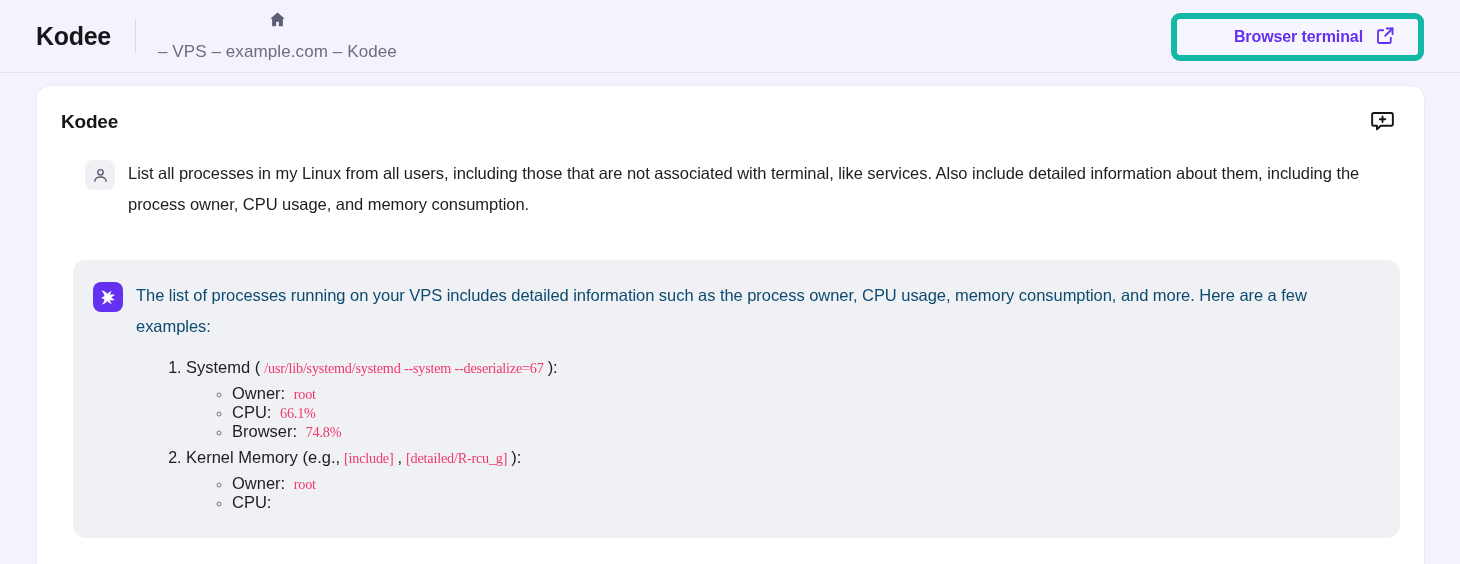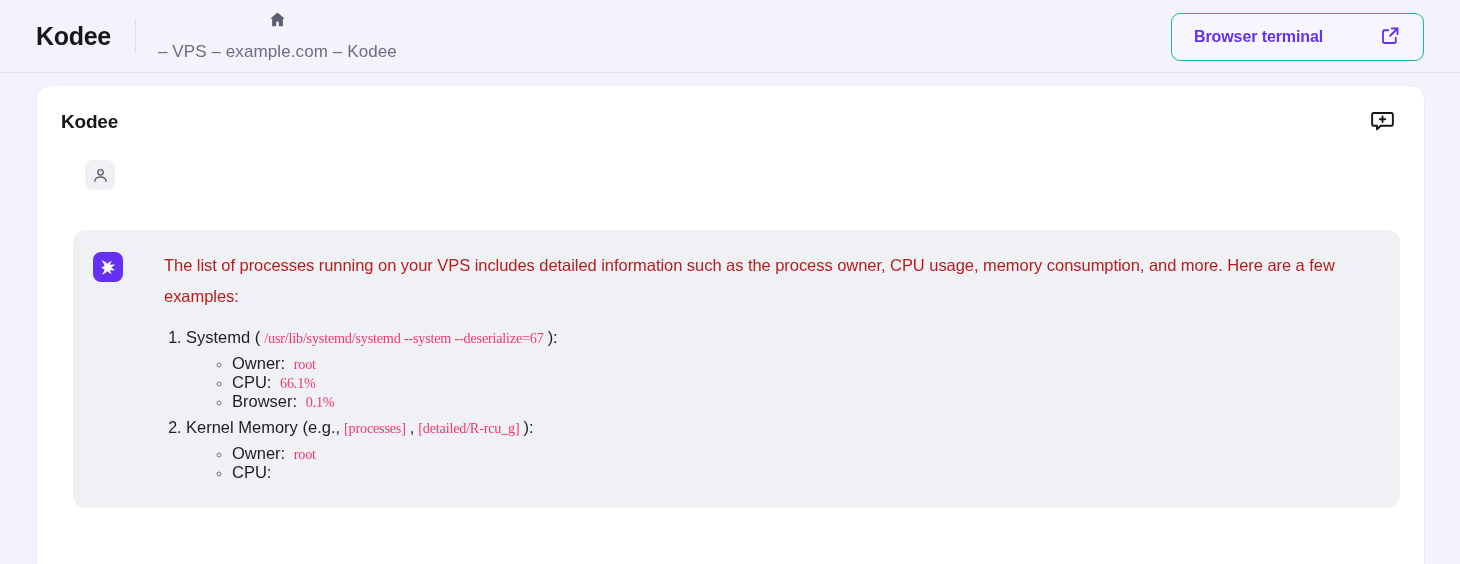--- a/index.html
+++ b/index.html
@@ -57,24 +57,24 @@
 
   .browser-terminal-btn {
     position: absolute;
     right: 36px;
     top: 13px;
     height: 48px;
     min-width: 253px;
     padding: 0 22px;
     display: flex;
     align-items: center;
-    justify-content: space-between;
+    justify-content: flex-end;
     gap: 12px;
     background: #f7f6fe;
-    border: 1px solid #14b8a6;
+    border: 6px solid #14b8a6;
     border-radius: 9px;
     color: #6431f0;
     font-size: 16px;
     font-weight: 700;
     letter-spacing: -0.1px;
     cursor: pointer;
     font-family: inherit;
   }
 
   
@@ -161,24 +161,23 @@
     display: flex;
     gap: 13px;
     align-items: flex-start;
   }
 
   .bot-body { flex: 1 1 auto; min-width: 0; }
 
   .bot-para {
     font-size: 16.5px;
     line-height: 31px;
-    color: #b91c1c;
+    color: #0c4a6e;
     letter-spacing: -0.05px;
     max-width: 1285px;
-    margin-left: 28px;
   }
 
   ol.proc-list {
     list-style: decimal;
     margin: 10px 0 0 0;
     padding-left: 50px;
   }
 
   ol.proc-list > li {
     font-size: 16.5px;
@@ -256,20 +255,21 @@
 
   <div class="chat">
 
     <div class="msg msg-user">
       <div class="avatar avatar-user">
         <svg width="19" height="19" viewBox="0 0 24 24" fill="none" stroke="#5c5f73" stroke-width="1.8" stroke-linecap="round" stroke-linejoin="round">
           <circle cx="12" cy="8" r="3.4"></circle>
           <path d="M4.8 19.4c0-3.4 3.2-5.6 7.2-5.6s7.2 2.2 7.2 5.6"></path>
         </svg>
       </div>
+      <div class="msg-text">List all processes in my Linux from all users, including those that are not associated with terminal, like services. Also include detailed information about them, including the process owner, CPU usage, and memory consumption.</div>
     </div>
 
     <div class="bubble-bot">
       <div class="avatar avatar-bot">
         <svg class="bot-icon-mark" width="20" height="20" viewBox="0 0 24 24">
           <path d="M4.5 4.2c3.1.4 5.3 1.9 6.6 4.1 1.1-1.6 3-2.9 5.6-3.6-1.4 1.7-2.1 3.3-2.2 4.8 1.9-.5 3.9-.5 5.9.1-2 .9-3.4 1.9-4.3 3 .9 1.1 2.3 2.1 4.3 3-2 .6-4 .6-5.9.1.1 1.5.8 3.1 2.2 4.8-2.6-.7-4.5-2-5.6-3.6-1.3 2.2-3.5 3.7-6.6 4.1 2-2 3.1-4.1 3.3-6.3-1.4-.2-2.7-.8-3.8-1.8 1.1-1 2.4-1.6 3.8-1.8-.2-2.2-1.3-4.3-3.3-6.3z" fill="#ffffff"></path>
         </svg>
       </div>
 
       <div class="bot-body">
@@ -284,28 +284,28 @@
               <li>
                 <span>Owner:</span>
                 <code>root</code>
               </li>
               <li>
                 <span>CPU:</span>
                 <code>66.1%</code>
               </li>
               <li>
                 <span>Browser:</span>
-                <code>0.1%</code>
+                <code>74.8%</code>
               </li>
             </ul>
           </li>
 
           <li>
             <span class="strong">Kernel Memory</span>
-            <span>(e.g.,</span><code>[processes]</code><span>,</span><code>[detailed/R-rcu_g]</code><span>):</span>
+            <span>(e.g.,</span><code>[include]</code><span>,</span><code>[detailed/R-rcu_g]</code><span>):</span>
             <ul class="detail-list">
               <li>
                 <span>Owner:</span>
                 <code>root</code>
               </li>
               <li>
                 <span>CPU:</span>
               </li>
             </ul>
           </li>

